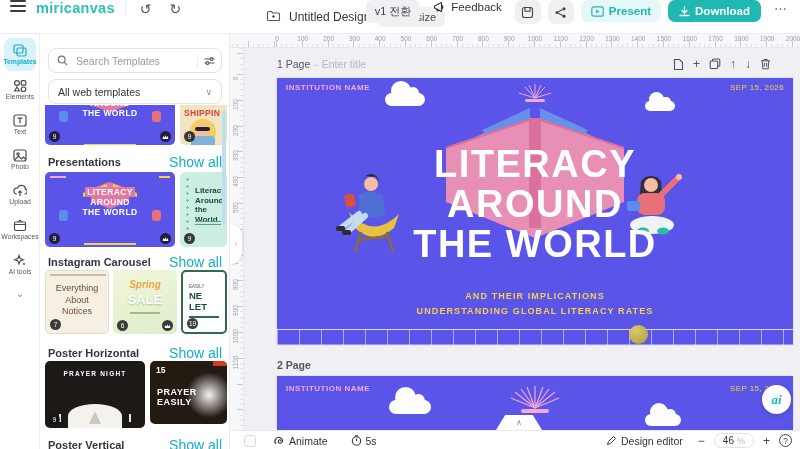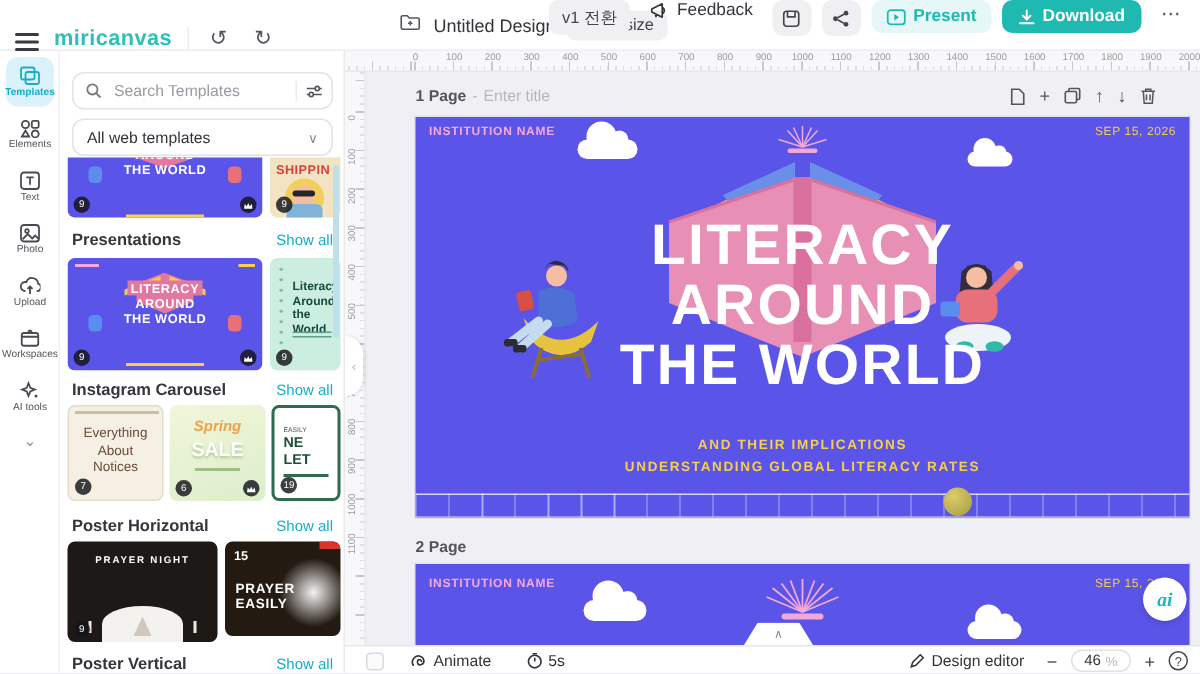--- a/index.html
+++ b/index.html
@@ -1,21 +1,21 @@
 <!DOCTYPE html>
 <html><head>
 <meta charset="utf-8">
 <style>
   html,body{margin:0;padding:0;background:#e8e8ee;}
   *{box-sizing:border-box;font-family:"Liberation Sans",sans-serif;}
   .app{position:relative;width:800px;height:449px;background:#EFEFF4;overflow:hidden;}
 
   
   .topbar{position:absolute;left:0;top:0;width:800px;height:34px;background:#fff;border-bottom:1px solid #ececf1;z-index:30;}
-  .tb-left{position:absolute;left:10px;top:0;height:34px;display:flex;align-items:flex-end;gap:10px;}
+  .tb-left{position:absolute;left:10px;top:0;height:34px;display:flex;align-items:flex-start;gap:10px;}
   .hamburger{width:16px;height:12px;display:flex;flex-direction:column;justify-content:space-between;cursor:pointer;}
   .hamburger i{display:block;height:2px;background:#3a3a42;border-radius:1px;}
   .logo{font-size:14.5px;font-weight:700;color:#2BC0BA;letter-spacing:.3px;}
   .tb-divider{width:1px;height:16px;background:#ececf1;}
   .tb-iconbtn{font-size:14px;color:#55555e;background:none;border:none;padding:2px 4px;cursor:pointer;line-height:1;}
   .tb-center{position:absolute;left:266px;top:0;height:34px;display:flex;align-items:center;gap:8px;}
   .doc-title{font-size:12px;color:#33333a;}
   .pill{display:flex;align-items:center;gap:4px;background:#F0F0F3;border:none;border-radius:6px;padding:4px 9px;font-size:11px;color:#44444c;cursor:pointer;}
   .tb-right{position:absolute;right:6px;top:0;height:34px;display:flex;align-items:flex-start;gap:7px;}
   .feedback{display:flex;align-items:center;gap:5px;font-size:11.5px;color:#33333a;background:none;border:none;cursor:pointer;}
@@ -38,21 +38,21 @@
   .panel{position:absolute;left:40px;top:34px;width:190px;height:415px;background:#fff;border-right:1px solid #e9e9ee;overflow:hidden;z-index:15;}
   .searchbox{position:absolute;left:8px;top:14px;width:174px;height:25px;border:1px solid #e2e2e8;border-radius:8px;display:flex;align-items:center;padding:0 6px 0 8px;gap:6px;}
   .searchbox input{flex:1;border:none;outline:none;font-size:10.5px;color:#333;min-width:0;}
   .searchbox input::placeholder{color:#9a9aa2;}
   .search-divider{width:1px;height:14px;background:#ececf0;}
   .dropdown{position:absolute;left:8px;top:45px;width:174px;height:25px;border:1px solid #e2e2e8;border-radius:8px;display:flex;align-items:center;justify-content:space-between;padding:0 9px;cursor:pointer;}
   .dropdown span{font-size:10.5px;color:#33333a;}
   .dropdown b{color:#8a8a92;font-size:9px;font-weight:400;}
   .sec-head{position:absolute;left:8px;width:174px;display:flex;justify-content:space-between;align-items:center;}
   .sec-head span{font-size:11px;font-weight:700;color:#35353c;}
-  .sec-head a{font-size:10px;color:#14AFC5;text-decoration:none;cursor:pointer;}
+  .sec-head a{font-size:14px;color:#14AFC5;text-decoration:none;cursor:pointer;}
   .thumb{position:absolute;border-radius:5px;overflow:hidden;cursor:pointer;}
   .badge{position:absolute;left:4px;bottom:3px;min-width:11px;height:11px;border-radius:6px;background:rgba(20,20,24,.82);color:#fff;font-size:6.5px;display:flex;align-items:center;justify-content:center;padding:0 2px;}
   .crown{left:auto;right:4px;width:11px;}
   
   .mini-lit{position:relative;width:130px;height:75px;background:#5A55E8;}
   .ml-inst{position:absolute;left:5px;top:4px;width:16px;height:2px;background:#F5A8DB;}
   .ml-date{position:absolute;right:5px;top:4px;width:11px;height:2px;background:#F6CF4C;}
   .ml-book{position:absolute;left:50%;top:9px;transform:translateX(-50%);}
   .ml-title{position:absolute;left:0;top:15px;width:100%;text-align:center;color:#fff;font-weight:800;font-size:8.5px;line-height:10px;letter-spacing:.4px;}
   .ml-title .hl{background:#E2789F;padding:0 2px;}
@@ -98,21 +98,21 @@
   .canvas{position:absolute;left:230px;top:34px;width:570px;height:396px;background:#EFEFF4;overflow:hidden;}
   .ruler-h{position:absolute;left:0;top:0;width:570px;height:14px;background:#F8F8FA;border-bottom:1px solid #e7e7ec;
     background-image:repeating-linear-gradient(90deg,#c7c7d0 0 1px,transparent 1px 25.8px),repeating-linear-gradient(90deg,#dfdfe5 0 1px,transparent 1px 5.16px);
     background-size:auto 6px,auto 3px;background-repeat:repeat-x,repeat-x;background-position:46px bottom,46px bottom;}
   .rh-label{position:absolute;top:1px;transform:translateX(-50%);font-size:6.5px;color:#9a9aa4;}
   .ruler-v{position:absolute;left:0;top:14px;width:14px;height:382px;background:#F8F8FA;border-right:1px solid #e7e7ec;
     background-image:repeating-linear-gradient(180deg,#c7c7d0 0 1px,transparent 1px 25.8px),repeating-linear-gradient(180deg,#dfdfe5 0 1px,transparent 1px 5.16px);
     background-size:6px auto,3px auto;background-repeat:repeat-y,repeat-y;background-position:right 26px,right 26px;}
   .rv-label{position:absolute;left:-2px;width:14px;text-align:center;transform:rotate(-90deg);font-size:6.5px;color:#9a9aa4;}
   .page-head{position:absolute;left:47px;top:19px;width:516px;height:22px;display:flex;align-items:center;}
-  .page-label{font-size:10.5px;color:#55555c;font-weight:700;}
+  .page-label{font-size:10.5px;color:#55555c;font-weight:400;}
   .page-sep{font-size:10.5px;color:#b6b6bc;margin:0 4px;}
   .page-placeholder{font-size:10.5px;color:#b6b6bc;}
   .page-tools{margin-left:auto;display:flex;align-items:center;gap:9px;margin-right:22px;}
   .page-tools button{background:none;border:none;padding:0;color:#55555c;font-size:12px;cursor:pointer;line-height:1;display:flex;align-items:center;}
   .page2-label{position:absolute;left:47px;top:325px;font-size:10.5px;color:#55555c;font-weight:700;}
 
   
   .page{position:absolute;left:47px;width:516px;height:267px;background:#5A55E8;overflow:hidden;box-shadow:0 0 0 1px rgba(40,40,90,.06);}
   .page1{top:44px;}
   .page2{top:342px;}

